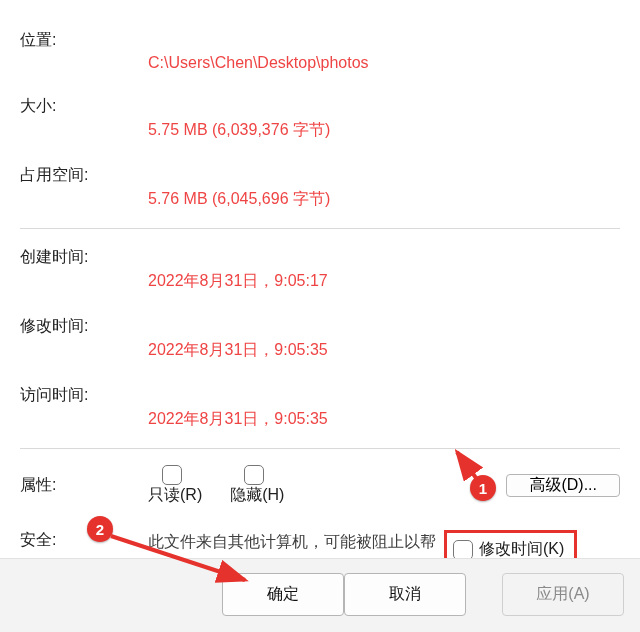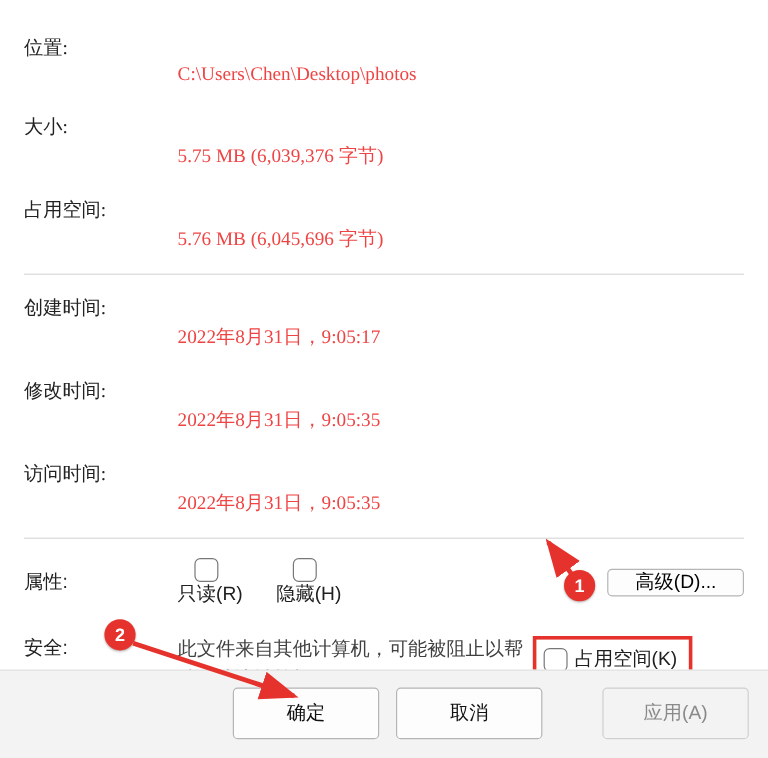--- a/index.html
+++ b/index.html
@@ -14,21 +14,20 @@
       overflow: hidden;
     }
     .dialog {
       background: #fff;
       padding: 18px 20px 0 20px;
     }
     .row {
       display: flex;
       align-items: flex-start;
       padding: 12px 0;
-      font-family: Liberation Serif, serif;
     }
     .label {
       width: 128px;
       flex-shrink: 0;
       color: #222;
     }
     .value {
       flex: 1;
       color: #ef4444;
       margin-top: 24px;
@@ -91,21 +90,20 @@
     }
     .footer {
       position: absolute;
       left: 0; right: 0; bottom: 0;
       background: #f3f3f3;
       border-top: 1px solid #e2e2e2;
       display: flex;
       justify-content: flex-end;
       align-items: center;
       padding: 14px 16px 16px 16px;
-      gap: 14px;
     }
     .footer button {
       min-width: 122px;
       padding: 10px 0;
       font-size: 16px;
       font-family: inherit;
       border-radius: 4px;
       cursor: pointer;
     }
     .btn-ok, .btn-cancel {
@@ -187,21 +185,21 @@
       <span>隐藏(H)</span>
     </label>
     <button class="adv-btn">高级(D)...</button>
   </div>
 
   <div class="sec-row">
     <div class="label">安全:</div>
     <div class="sec-text">此文件来自其他计算机，可能被阻止以帮助保护该计算机。</div>
     <label class="unblock-wrap">
       <span class="checkbox-box"></span>
-      <span>占用空间(K)</span>
+      <span>修改时间(K)</span>
     </label>
   </div>
 
 </div>
 
 <div class="footer">
   <button class="btn-ok">确定</button>
   <button class="btn-cancel">取消</button>
   <button class="btn-apply" disabled="">应用(A)</button>
 </div>

